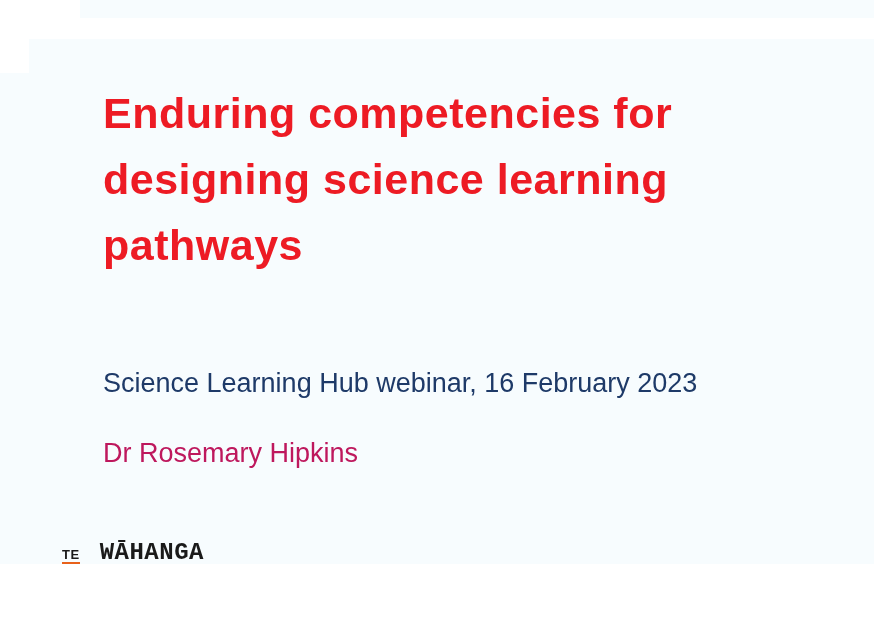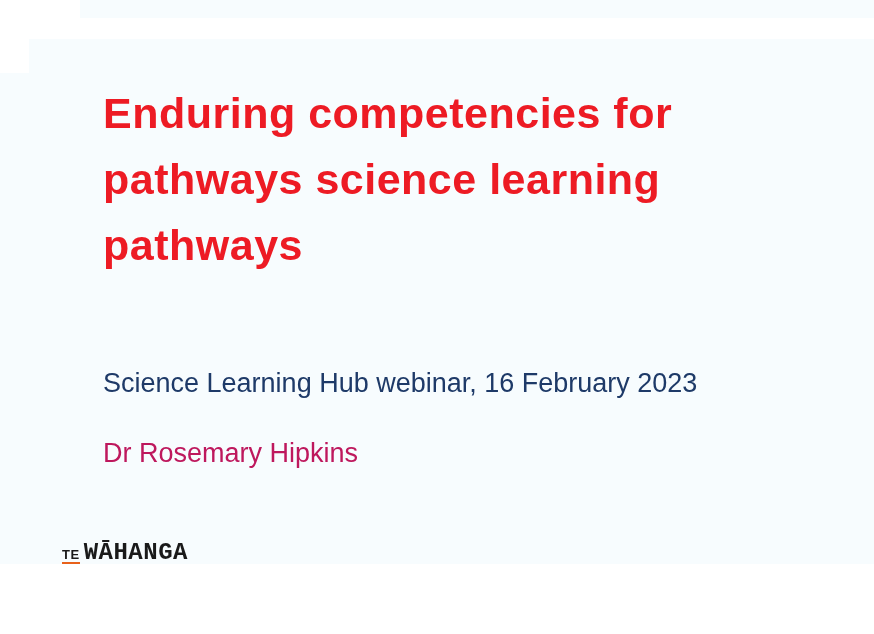--- a/index.html
+++ b/index.html
@@ -64,21 +64,21 @@
     white-space: nowrap;
   }
   .logo {
     position: absolute;
     left: 62px; top: 541px;
     color: #1a1a1a;
   }
   .logo-row1 {
     display: flex;
     align-items: baseline;
-    gap: 4px;
+    gap: 20px;
     text-align: right;
   }
   .logo-te {
     font-size: 13px;
     font-weight: bold;
     line-height: 1;
     letter-spacing: 0.5px;
     border-bottom: 2.5px solid #e8611a;
     padding-bottom: 1px;
   }
@@ -113,21 +113,21 @@
 <body>
 
 <div class="stage">
 
   <div class="top-left-white-block"></div>
   <div class="top-white-strip"></div>
   <div class="left-white-strip"></div>
 
   <div class="title">
     <div class="line">Enduring competencies for</div>
-    <div class="line">pathways science learning</div>
+    <div class="line">designing science learning</div>
     <div class="line">pathways</div>
   </div>
 
   <div class="subtitle">Science Learning Hub webinar, 16 February 2023</div>
 
   <div class="author">Dr Rosemary Hipkins</div>
 
   <div class="logo">
     <div class="logo-row1">
       <span class="logo-te">TE</span>

